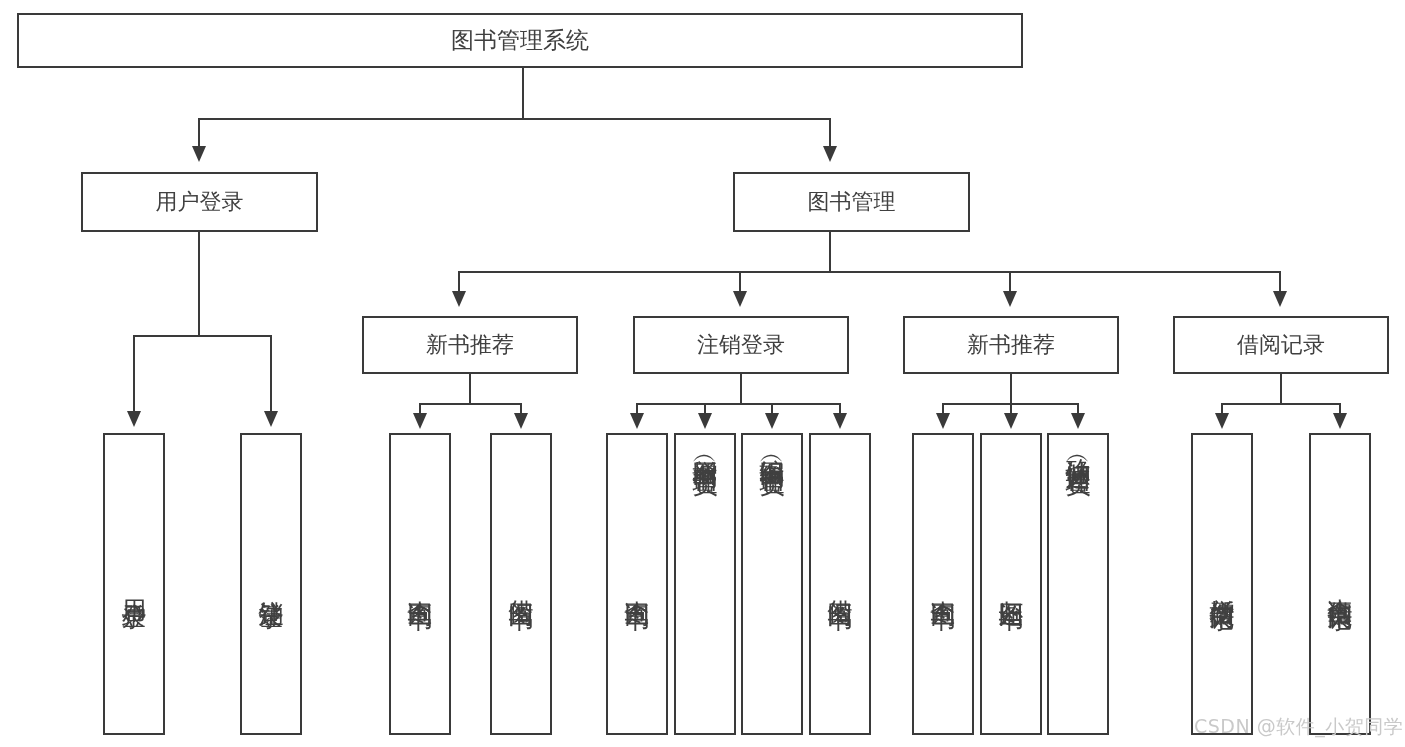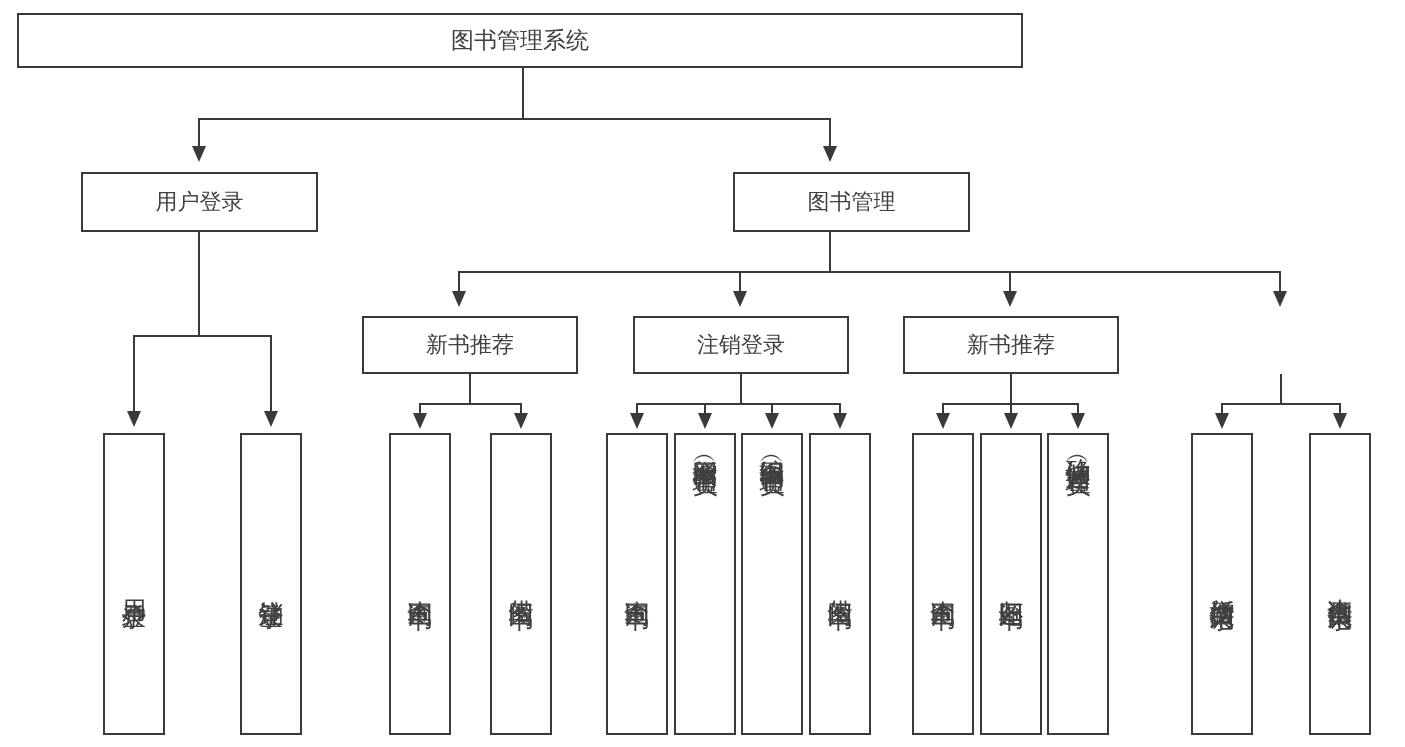--- a/index.html
+++ b/index.html
@@ -137,20 +137,23 @@
   </div>
 
   <div class="node h" style="left:633px; top:316px; width:216px; height:58px;">
     <span class="lbl">注销登录</span>
   </div>
 
   <div class="node h" style="left:903px; top:316px; width:216px; height:58px;">
     <span class="lbl">新书推荐</span>
   </div>
 
+  <div class="node h" style="left:1173px; top:316px; width:216px; height:58px;">
+    <span class="lbl">借阅记录</span>
+  </div>
 
   <div class="vline" style="left:469px; top:374px; width:2px; height:31px;"></div>
   <div class="hline" style="left:419px; top:403px; width:103px; height:2px;"></div>
   <div class="vline" style="left:419px; top:403px; width:2px; height:12px;"></div>
   <div class="arrow" style="left:413px; top:413px;"></div>
   <div class="vline" style="left:520px; top:403px; width:2px; height:12px;"></div>
   <div class="arrow" style="left:514px; top:413px;"></div>
 
   <div class="vline" style="left:740px; top:374px; width:2px; height:31px;"></div>
   <div class="hline" style="left:636px; top:403px; width:205px; height:2px;"></div>
@@ -216,14 +219,15 @@
     <span class="lbl">确认归还（管理员）</span>
   </div>
 
   <div class="node v centered" style="left:1191px; top:433px; width:62px; height:302px;">
     <span class="lbl">新增借阅记录</span>
   </div>
   <div class="node v centered" style="left:1309px; top:433px; width:62px; height:302px;">
     <span class="lbl">查询借阅记录</span>
   </div>
 
+  <div class="watermark" style="left:1194px; top:714px;">CSDN @软件_小贺同学</div>
 
 </div>
 
 </body></html>

